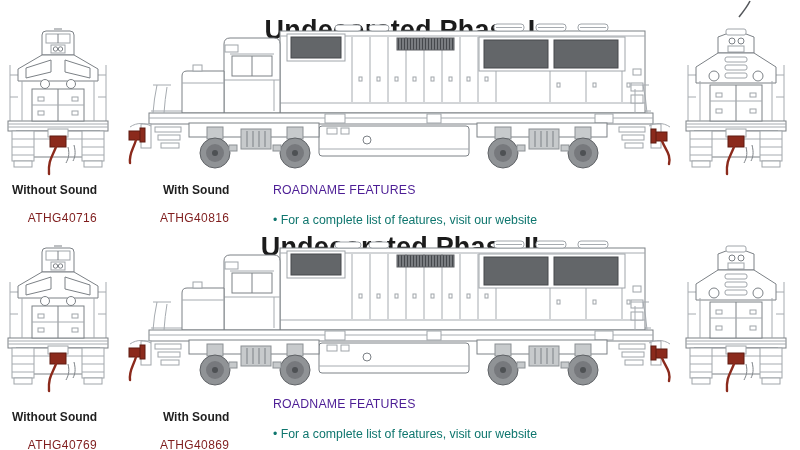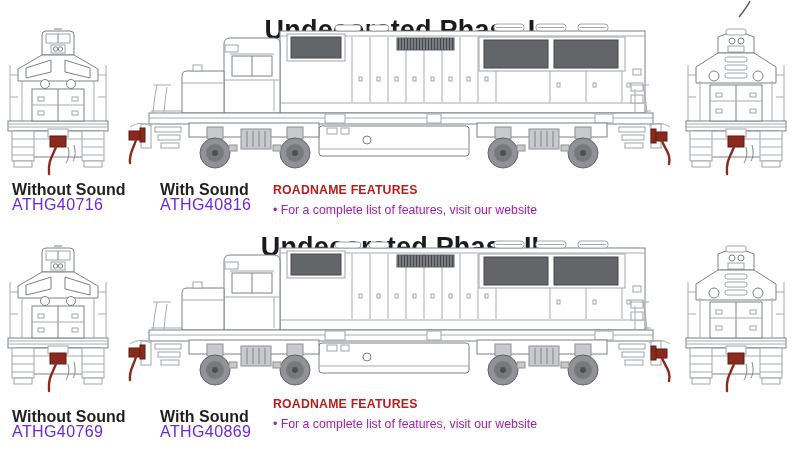--- a/index.html
+++ b/index.html
@@ -11,28 +11,28 @@
   .sec1{top:0;height:217px;}
   .sec2{top:217px;height:233px;}
   .title{
     position:absolute;top:-3px;left:0;width:100%;text-align:center;
     font-size:27px;font-weight:bold;color:#1b1b1b;letter-spacing:.2px;line-height:31px;
   }
   .art{position:absolute;}
   .art-front{left:2px;top:27px;width:112px;height:156px;}
   .art-side{left:126px;top:23px;width:548px;height:154px;}
   .art-rear{left:680px;top:27px;width:112px;height:156px;}
-  .product-col{position:absolute;top:183px;font-size:16px;line-height:14px;}
+  .product-col{position:absolute;top:183px;font-size:12px;line-height:14px;text-align:right;}
   .col-a{left:12px;}
   .col-b{left:160px;}
   .product-label{font-weight:bold;color:#1f1f1f;}
-  .product-sku{color:#6d28d9;letter-spacing:.4px;margin-top:1px;}
+  .product-sku{color:#7f1d1d;letter-spacing:.4px;margin-top:14px;}
   .features{position:absolute;left:273px;top:183px;font-size:12.3px;line-height:14px;}
-  .features-heading{font-weight:bold;color:#b91c1c;letter-spacing:.2px;}
-  .features-item{color:#a21caf;margin-top:6px;}
+  .features-heading{font-weight:normal;color:#4c1d95;letter-spacing:.2px;}
+  .features-item{color:#0f766e;margin-top:16px;}
   .sec2 .product-col{top:193px;}
   .sec2 .features{top:180px;}
   .corner-mark{position:absolute;left:735px;top:0;width:20px;height:20px;}
   
   .s1{fill:none;stroke:#a6abb0;stroke-width:1;}
   .s2{fill:none;stroke:#7c8186;stroke-width:1;}
   .w{fill:#ffffff;stroke:#7c8186;stroke-width:1;}
   .wl{fill:#ffffff;stroke:#a0a5aa;stroke-width:1;}
   .dk{fill:#636669;stroke:#46494d;stroke-width:1;}
   .gr{fill:#c7cacc;stroke:#8b9094;stroke-width:1;}

